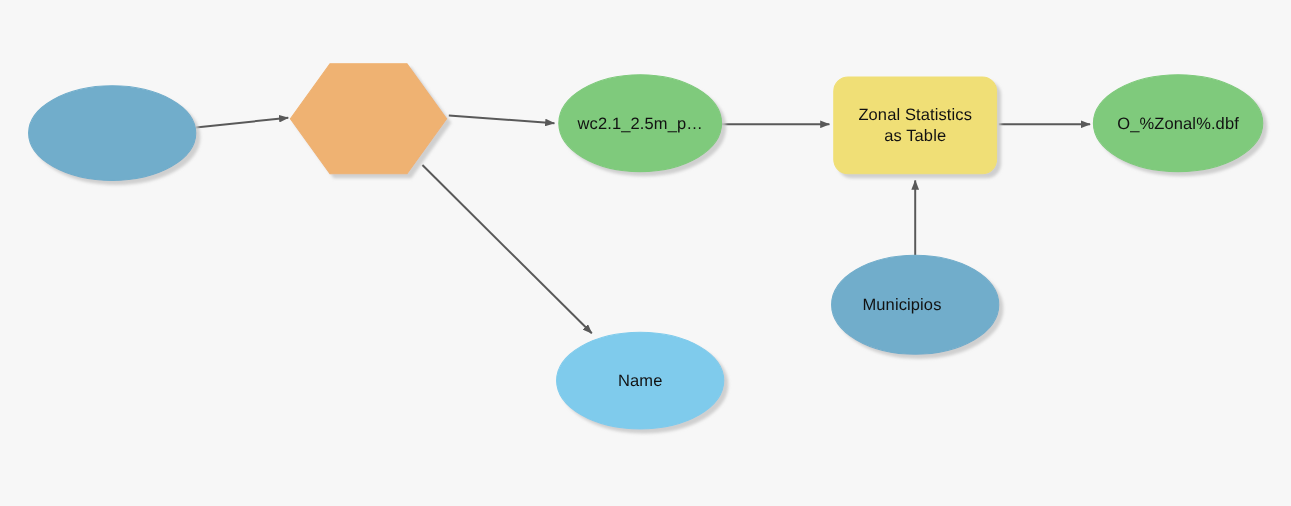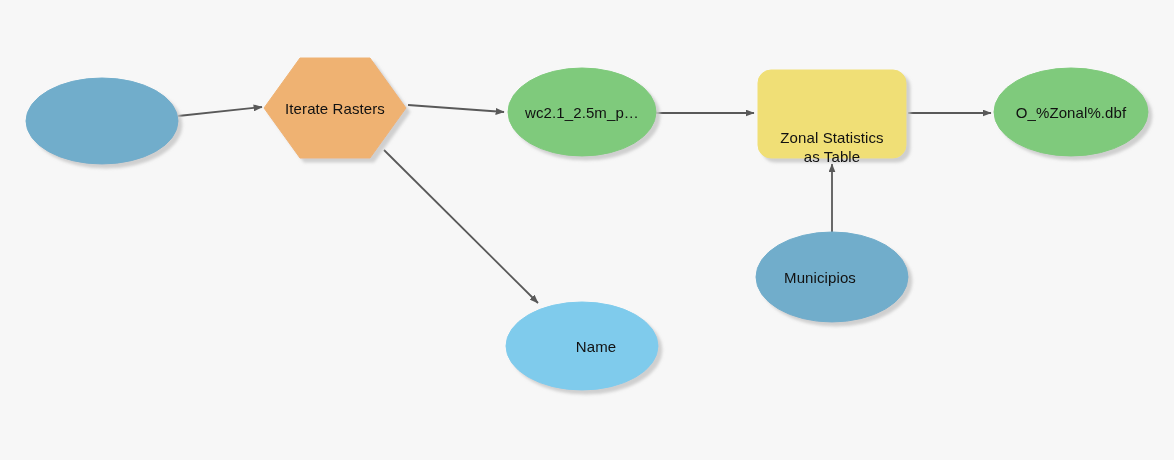--- a/index.html
+++ b/index.html
@@ -79,25 +79,24 @@
 
       <ellipse cx="1071" cy="112" rx="77" ry="44" fill="#7fca7c" stroke="#7fca7c" stroke-width="1" filter="url(#dropshadow)"></ellipse>
 
       <ellipse cx="582" cy="346" rx="76" ry="44" fill="#7fcbec" stroke="#7fcbec" stroke-width="1" filter="url(#dropshadow)"></ellipse>
 
       <ellipse cx="832" cy="277" rx="76" ry="45" fill="#71adcb" stroke="#71adcb" stroke-width="1" filter="url(#dropshadow)"></ellipse>
     </g>
   </svg>
 
 
-  <div class="node-label" style="left:264px; top:86px; width:142px; height:44px;">Iterate Rasters</div>
 
   <div class="node-label" style="left:508px; top:90px; width:148px; height:44px;text-align:right;">wc2.1_2.5m_p…</div>
 
-  <div class="node-label" style="left:758px; top:92px; width:148px; height:44px;margin-top:33px;">Zonal Statistics
+  <div class="node-label" style="left:758px; top:92px; width:148px; height:44px;">Zonal Statistics
 as Table</div>
 
   <div class="node-label" style="left:994px; top:90px; width:154px; height:44px;">O_%Zonal%.dbf</div>
 
-  <div class="node-label" style="left:520px; top:324px; width:152px; height:44px;">Name</div>
+  <div class="node-label" style="left:506px; top:324px; width:152px; height:44px;">Name</div>
 
   <div class="node-label" style="left:756px; top:255px; width:128px; height:44px;">Municipios</div>
 </div>
 
 </body></html>

